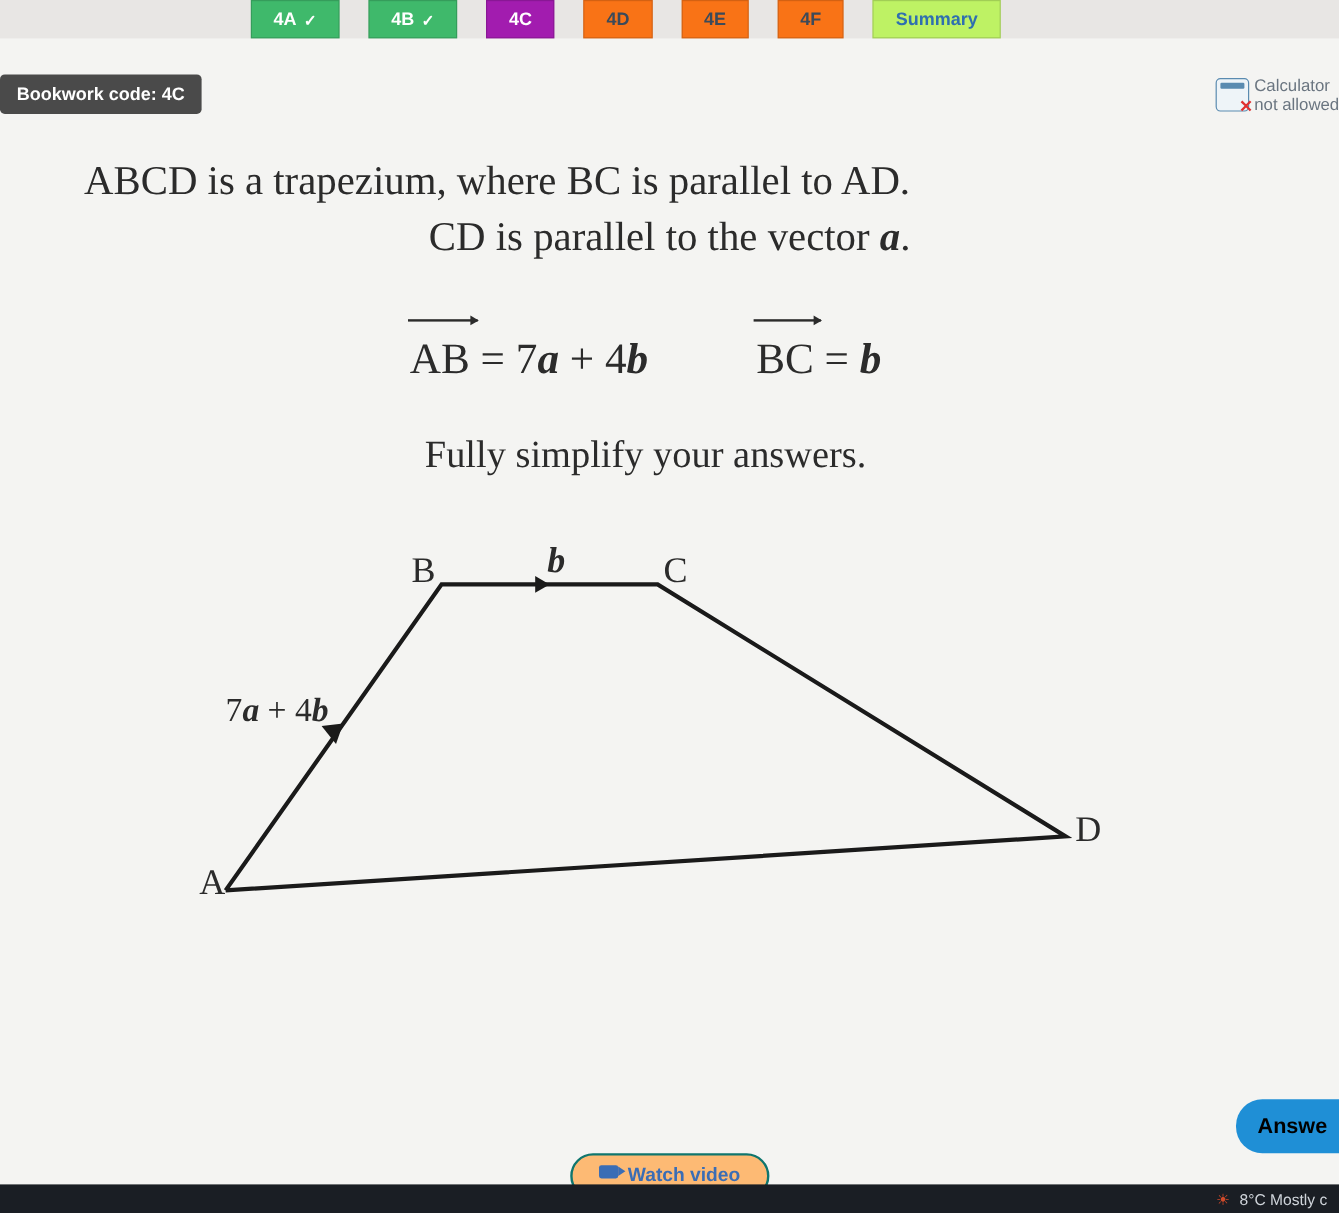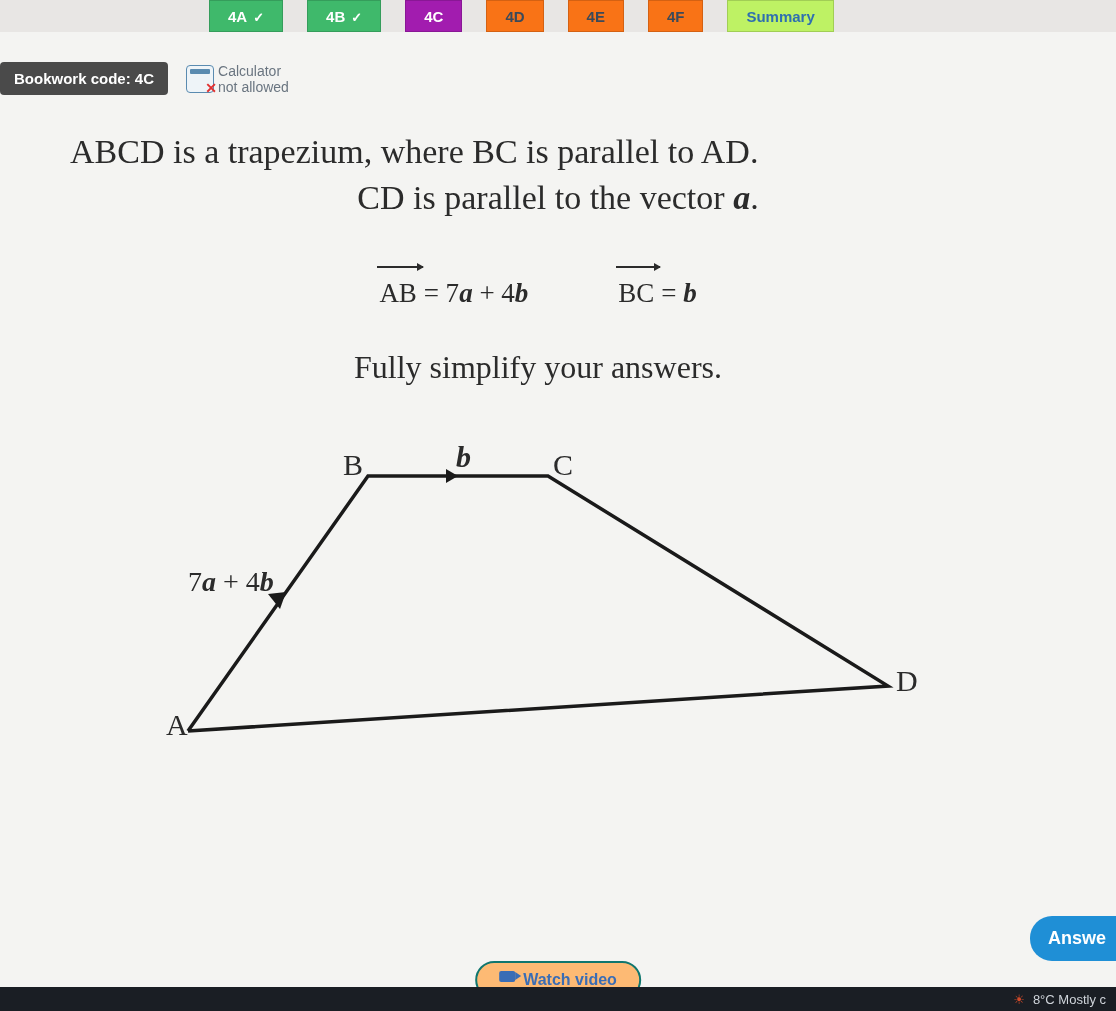--- a/index.html
+++ b/index.html
@@ -32,21 +32,21 @@
     cursor: pointer;
     margin-left: 24px;
   }
   .tab.done { background: #3fb96b; }
   .tab.current { background: #a21caf; }
   .tab.future { background: #f97316; color: #3b4a5a; }
   .tab.summary { background: #bef264; color: #2f6fb0; }
   .check { font-size: 13px; }
   .toolbar {
     display: flex;
-    justify-content: flex-start;
+    justify-content: space-between;
     align-items: center;
     gap: 18px;
     margin-top: 30px;
     font-family: Arial, sans-serif;
   }
   .bookwork {
     background: #4a4a4a;
     color: #fff;
     font-weight: bold;
     font-size: 15px;
@@ -85,21 +85,21 @@
   .content {
     padding: 20px 110px 20px 70px;
     color: #2b2b2b;
   }
   .line1 { font-size: 34px; margin-top: 18px; }
   .line2 { font-size: 34px; margin-top: 8px; text-align: center; padding-left: 40px; }
   .eqrow {
     display: flex;
     justify-content: center;
     gap: 90px;
-    font-size: 27px;
+    font-size: 36px;
     margin-top: 55px;
   }
   .vec {
     position: relative;
     display: inline-block;
     padding-top: 6px;
   }
   .vec .arrow {
     position: absolute;
     top: -6px; left: -2px; right: -6px;
@@ -159,21 +159,21 @@
     right: -6px; top: 1px;
     border-left: 6px solid #3a6db5;
     border-top: 4.5px solid transparent;
     border-bottom: 4.5px solid transparent;
   }
   .answer-btn {
     position: absolute;
     right: 0;
     bottom: 50px;
     background: #1f8fd6;
-    color: #ffffff;
+    color: #000000;
     font-family: Arial, sans-serif;
     font-weight: bold;
     font-size: 18px;
     padding: 12px 10px 12px 18px;
     border-radius: 22px 0 0 22px;
     cursor: pointer;
   }
   .taskbar {
     position: absolute;
     bottom: 0; left: 0; right: 0;

